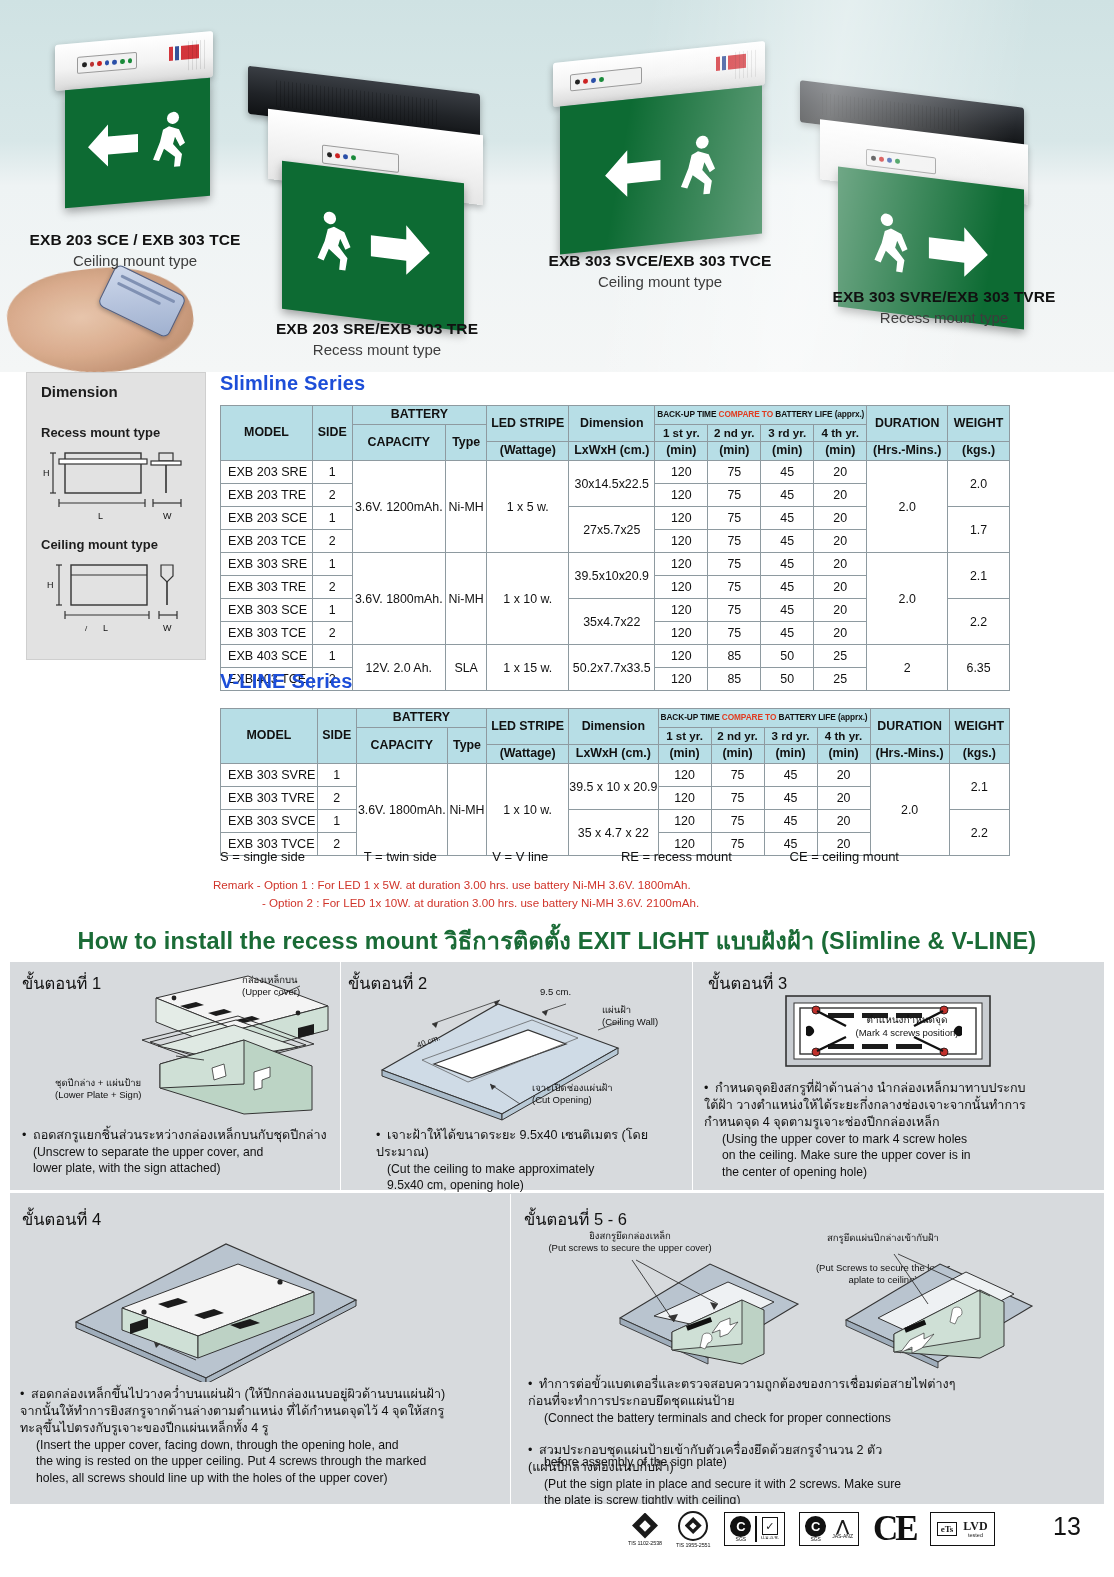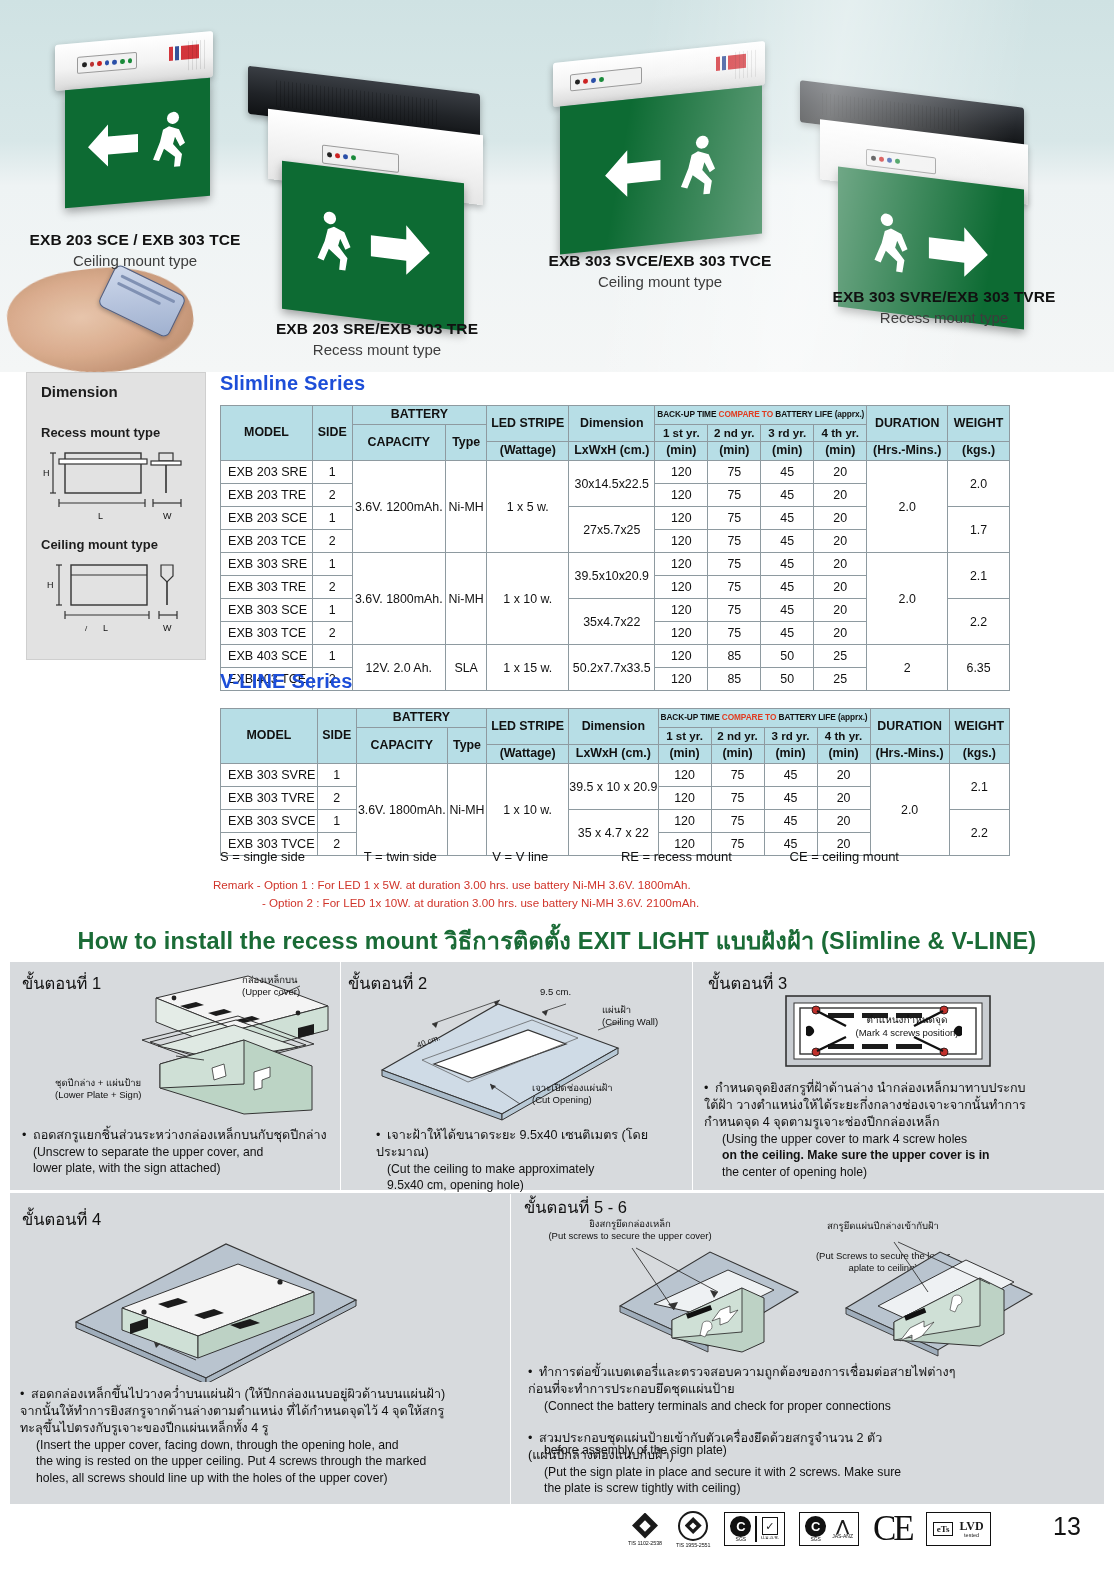--- a/index.html
+++ b/index.html
@@ -143,21 +143,21 @@
   }
   .steps-wrap{
     position:absolute; left:10px; top:962px; width:1094px; height:542px;
     background:#d7dadd;
   }
   .panel{ position:absolute; }
   .panel.p1{ left:0px;   top:0px;   width:330px; height:228px; }
   .panel.p2{ left:330px; top:0px;   width:352px; height:228px; }
   .panel.p3{ left:682px; top:0px;   width:412px; height:228px; }
   .panel.p4{ left:0px;   top:232px; width:500px; height:234px; }
-  .panel.p56{left:500px; top:220px; width:594px; height:222px; }
+  .panel.p56{left:500px; top:232px; width:594px; height:222px; }
   .divider-v{ position:absolute; width:1px; background:#ffffff; }
   .divider-h{ position:absolute; height:3px; background:#ffffff; }
 
   .step-label{ font-size:16.5px; color:#111; font-weight:normal; }
   .note-th{ font-size:9.5px; color:#111; line-height:1.25; }
   .note-en{ font-size:9.5px; color:#111; line-height:1.25; }
   .bullet-block{ font-size:12.4px; color:#111; line-height:1.35; }
   .bullet-block .th{ font-size:12.6px; }
   .bullet-block .en{ font-size:12.2px; }
   .bullet-dot{ display:inline-block; width:11px; }
@@ -181,21 +181,21 @@
     transform:translate(-50%,-50%) rotate(45deg);background:#fff;
   }
   .diam-circle{ width:30px;height:30px;border:2px solid #1a1a1a;border-radius:50%;
     display:flex;align-items:center;justify-content:center;margin:0 auto;}
   .diam-circle .dsm{ width:17px;height:17px;background:#1a1a1a;clip-path:polygon(50% 0,100% 50%,50% 100%,0 50%);position:relative;}
   .diam-circle .dsm:after{content:"";position:absolute;left:50%;top:50%;width:5px;height:5px;transform:translate(-50%,-50%) rotate(45deg);background:#fff;}
   .boxmark{ border:1.6px solid #111; padding:3px 5px; display:flex; align-items:center; gap:4px; height:34px;}
   .sgs-c{ width:21px;height:21px;border-radius:50%;background:#111;color:#fff;
     font-weight:bold;font-size:13px;display:flex;align-items:center;justify-content:center;}
   .tiny{ font-size:5px; color:#111; text-align:center; line-height:1.1;}
-  .ce{ font-weight:normal; font-size:35px; letter-spacing:-3px; color:#111; font-family:"Liberation Serif", serif;}
+  .ce{ font-weight:bold; font-size:35px; letter-spacing:-3px; color:#111; font-family:"Liberation Serif", serif;}
   .lvdbox{ border:1.6px solid #111; padding:3px 6px; display:flex; align-items:center; gap:6px; height:34px;}
   .etl{ border:1px solid #111; font-size:9px; font-weight:bold; padding:1px 3px; font-family:"Liberation Serif", serif;}
   .lvdtxt{ font-family:"Liberation Serif", serif; font-weight:bold; font-size:12px; line-height:1;}
   .lvdsub{ font-size:5.5px; font-weight:normal; }
   .pageno{ position:absolute; left:1053px; top:1512px; font-size:25px; color:#111; }
 </style>
 </head>
 <body>
 
 <div class="photo-band">
@@ -731,21 +731,21 @@
     </svg>
     <div style="position:absolute;left:155px;top:52px;text-align:center;width:120px;">
       <div class="note-th" style="font-size:10px;">ตำแหน่งกำหนดจุด</div>
       <div class="note-en">(Mark 4 screws position)</div>
     </div>
     <div class="bullet-block" style="position:absolute;left:12px;top:118px;width:396px;">
       <div class="th" style="white-space:pre-line;"><span class="bullet-dot">•</span><span>กำหนดจุดยิงสกรูที่ฝ้าด้านล่าง  นำกล่องเหล็กมาทาบประกบ
 ใต้ฝ้า  วางตำแหน่งให้ได้ระยะกึ่งกลางช่องเจาะจากนั้นทำการ
 กำหนดจุด 4 จุดตามรูเจาะช่องปีกกล่องเหล็ก</span></div>
       <div class="en" style="padding-left:18px;">(Using the upper cover to mark 4 screw holes</div>
-      <div class="en" style="padding-left:18px;font-weight:bold;">on the ceiling. Make sure the upper cover is in</div>
+      <div class="en" style="padding-left:18px;">on the ceiling. Make sure the upper cover is in</div>
       <div class="en" style="padding-left:18px;">the center of opening hole)</div>
     </div>
   </div>
 
   <div class="panel p4">
     <div class="step-label" style="position:absolute;left:12px;top:12px;">ขั้นตอนที่ 4</div>
     <svg style="position:absolute;left:56px;top:18px;" width="300" height="170" viewBox="0 0 300 170">
       <polygon points="10,110 160,32 290,88 140,166" fill="#b9c4cf" stroke="#333" stroke-width="1.2"></polygon>
       <polygon points="10,110 140,166 140,172 10,116" fill="#9fadbb" stroke="#333" stroke-width="1"></polygon>
       <polygon points="140,166 290,88 290,94 140,172" fill="#aab7c3" stroke="#333" stroke-width="1"></polygon>

